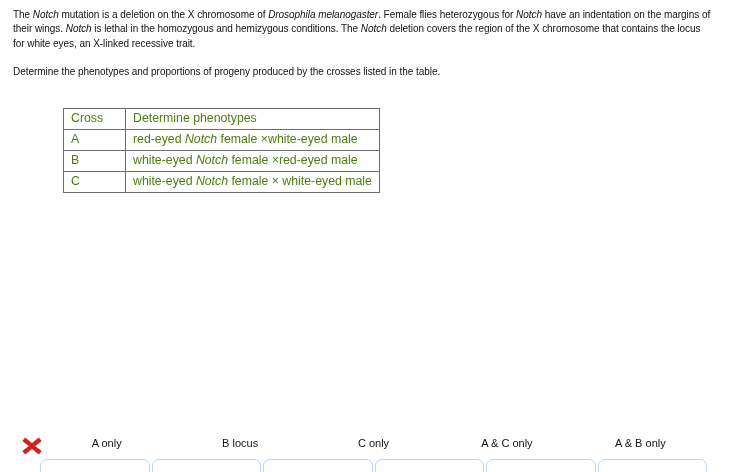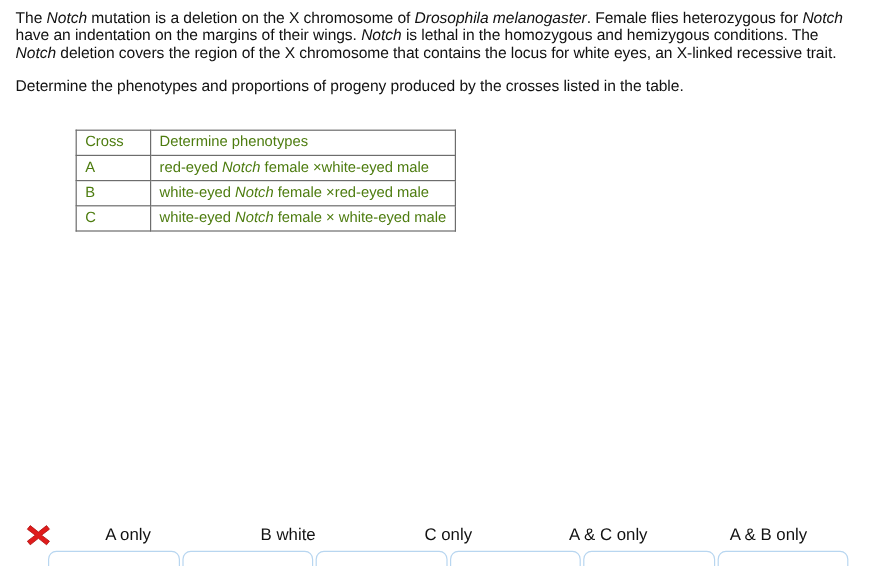--- a/index.html
+++ b/index.html
@@ -18,21 +18,21 @@
   }
 
   
   #prompt {
     position: absolute;
     left: 13px;
     top: 8px;
     width: 700px;
   }
   .para {
-    font-size: 13px;
+    font-size: 10px;
     line-height: 14.4px;
     color: #111111;
     letter-spacing: -0.05px;
   }
   .para em { font-style: italic; }
   #para-2 { margin-top: 14px; }
 
   
   #cross-table {
     position: absolute;
@@ -75,21 +75,21 @@
   #col-headers {
     position: absolute;
     left: 40px;
     top: 222px;
     width: 667px;
     display: flex;
   }
   .col-header {
     flex: 1 1 0;
     text-align: center;
-    font-size: 14px;
+    font-size: 11px;
     color: #111111;
     white-space: nowrap;
   }
 
   #dropzones {
     position: absolute;
     left: 40px;
     top: 244px;
     width: 667px;
     height: 101px;
@@ -142,21 +142,21 @@
 <div id="answer-area">
 
   <div id="x-mark">
     <svg width="22" height="22" viewBox="0 0 22 22" aria-hidden="true">
       <path d="M4.2 3.0 L11 8.4 L17.8 3.0 L20.2 6.0 L13.6 11.0 L20.2 16.0 L17.8 19.0 L11 13.6 L4.2 19.0 L1.8 16.0 L8.4 11.0 L1.8 6.0 Z" fill="#e01b1b" stroke="#b01010" stroke-width="0.7" stroke-linejoin="round"></path>
     </svg>
   </div>
 
   <div id="col-headers">
       <div class="col-header">A only</div>
-      <div class="col-header">B white</div>
+      <div class="col-header">B locus</div>
       <div class="col-header">C only</div>
       <div class="col-header">A &amp; C only</div>
       <div class="col-header">A &amp; B only</div>
     </div>
 
   <div id="dropzones">
       <div class="dropzone"></div>
       <div class="dropzone"></div>
       <div class="dropzone"></div>
       <div class="dropzone"></div>

